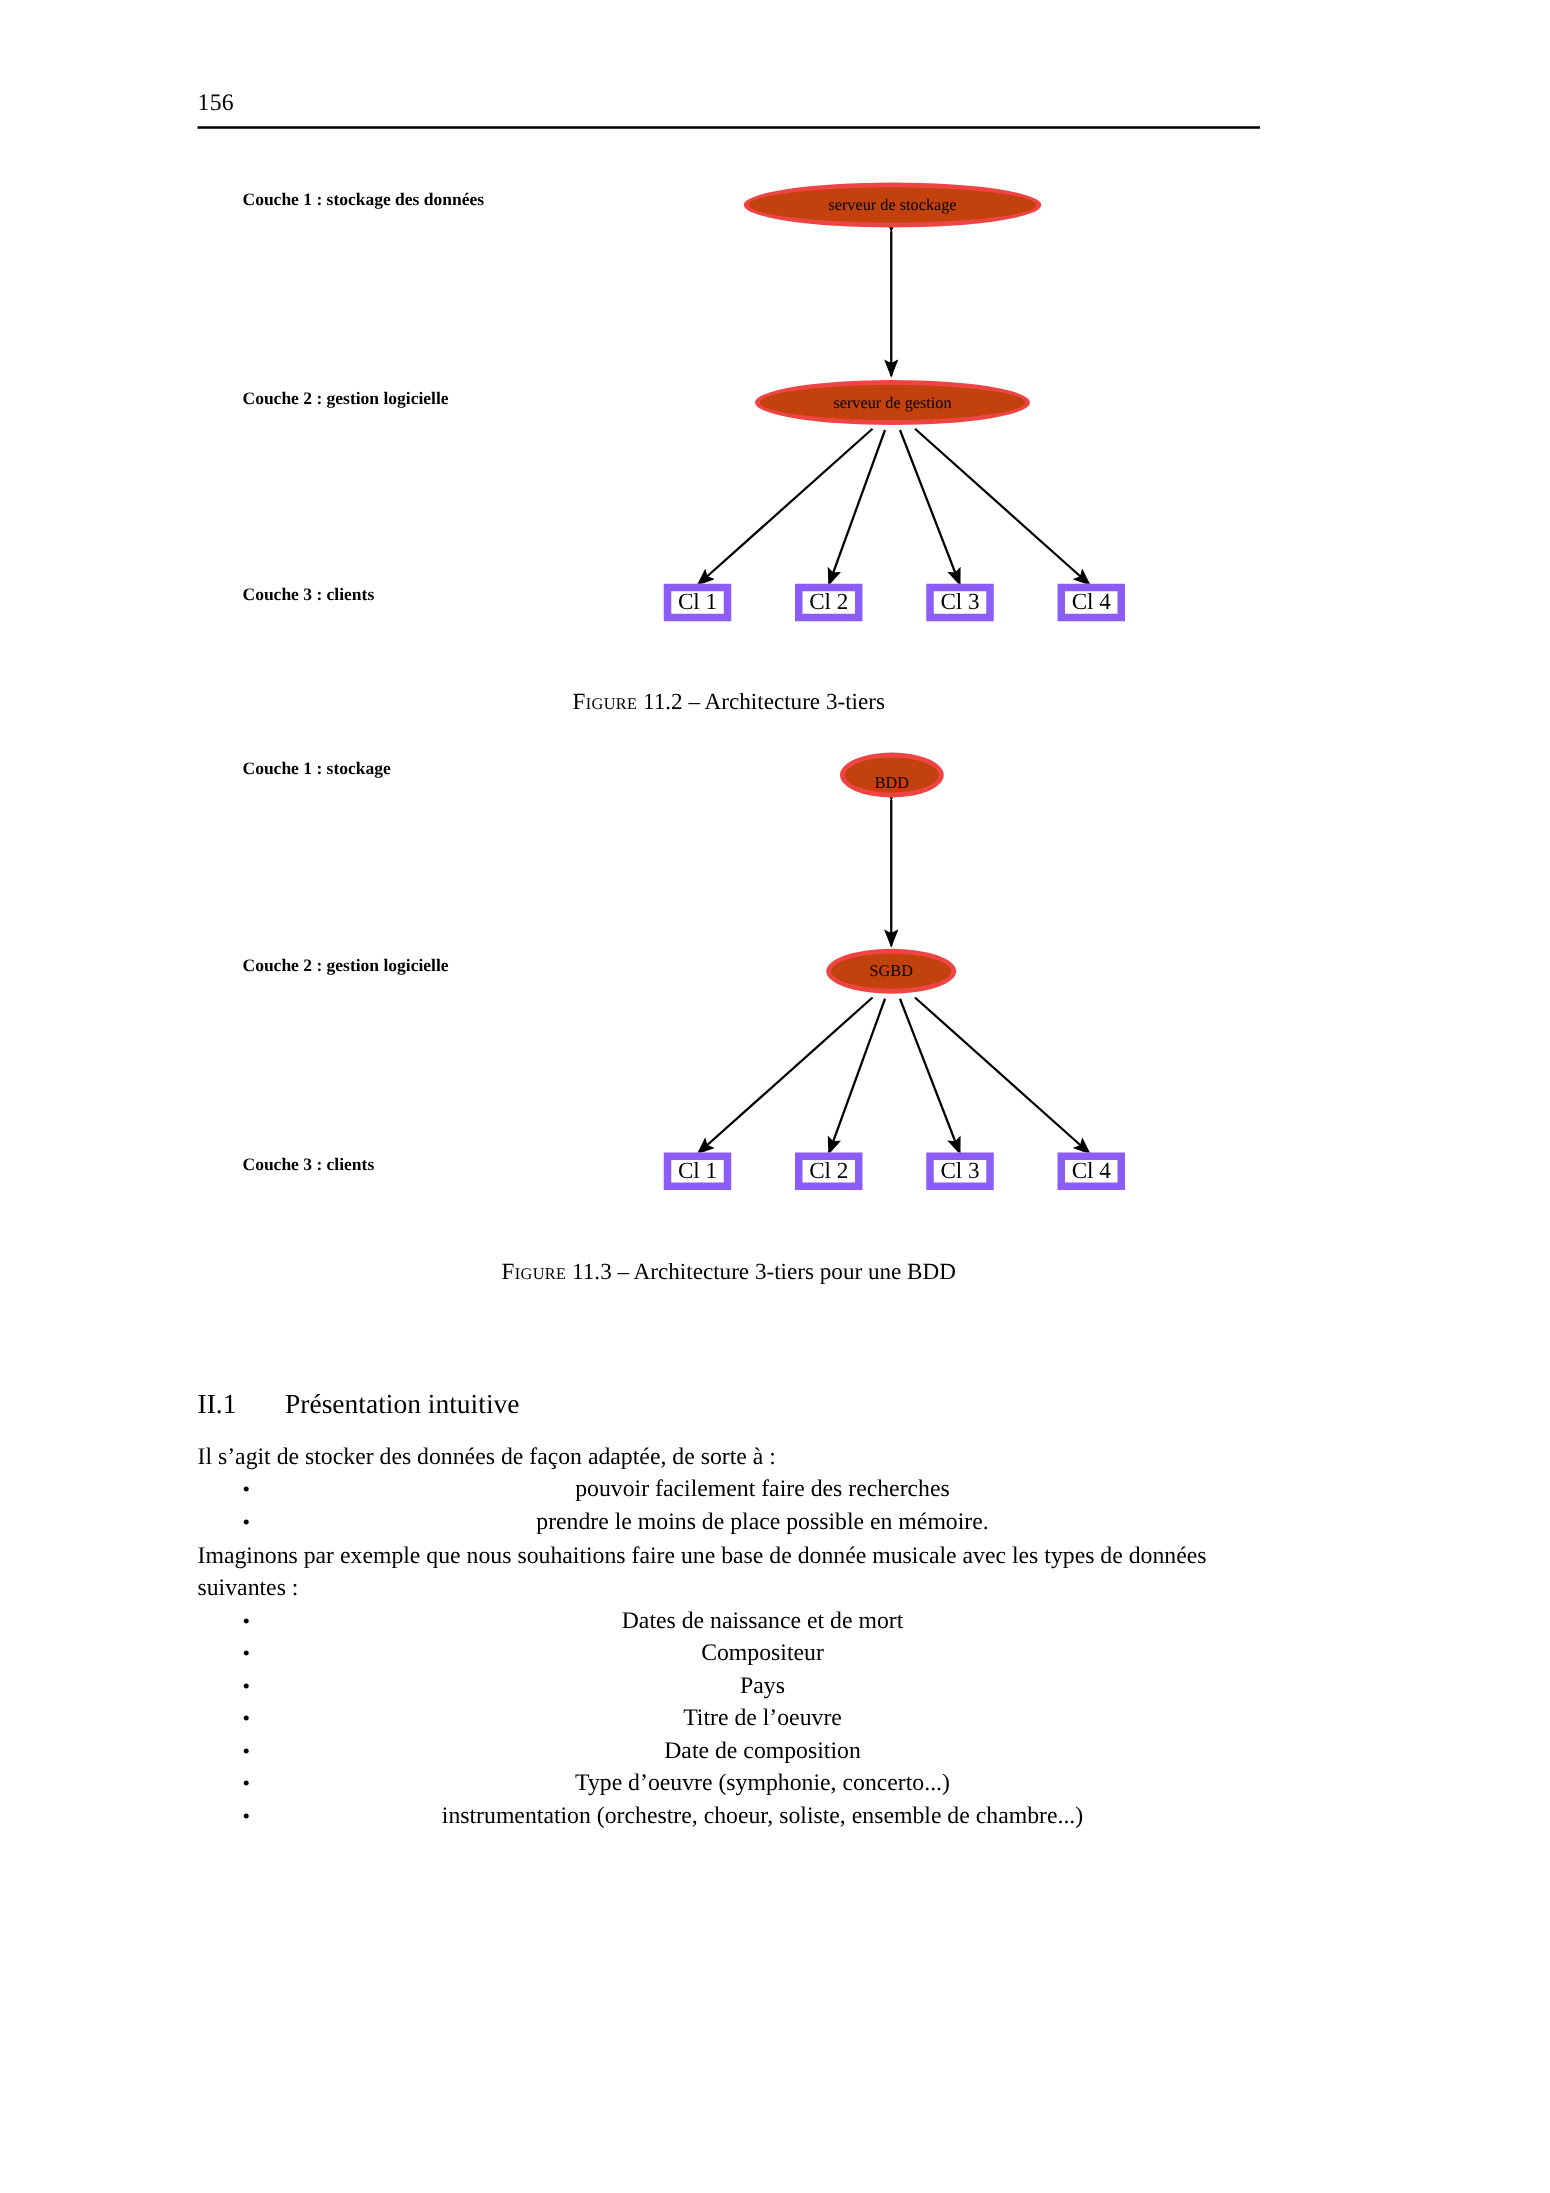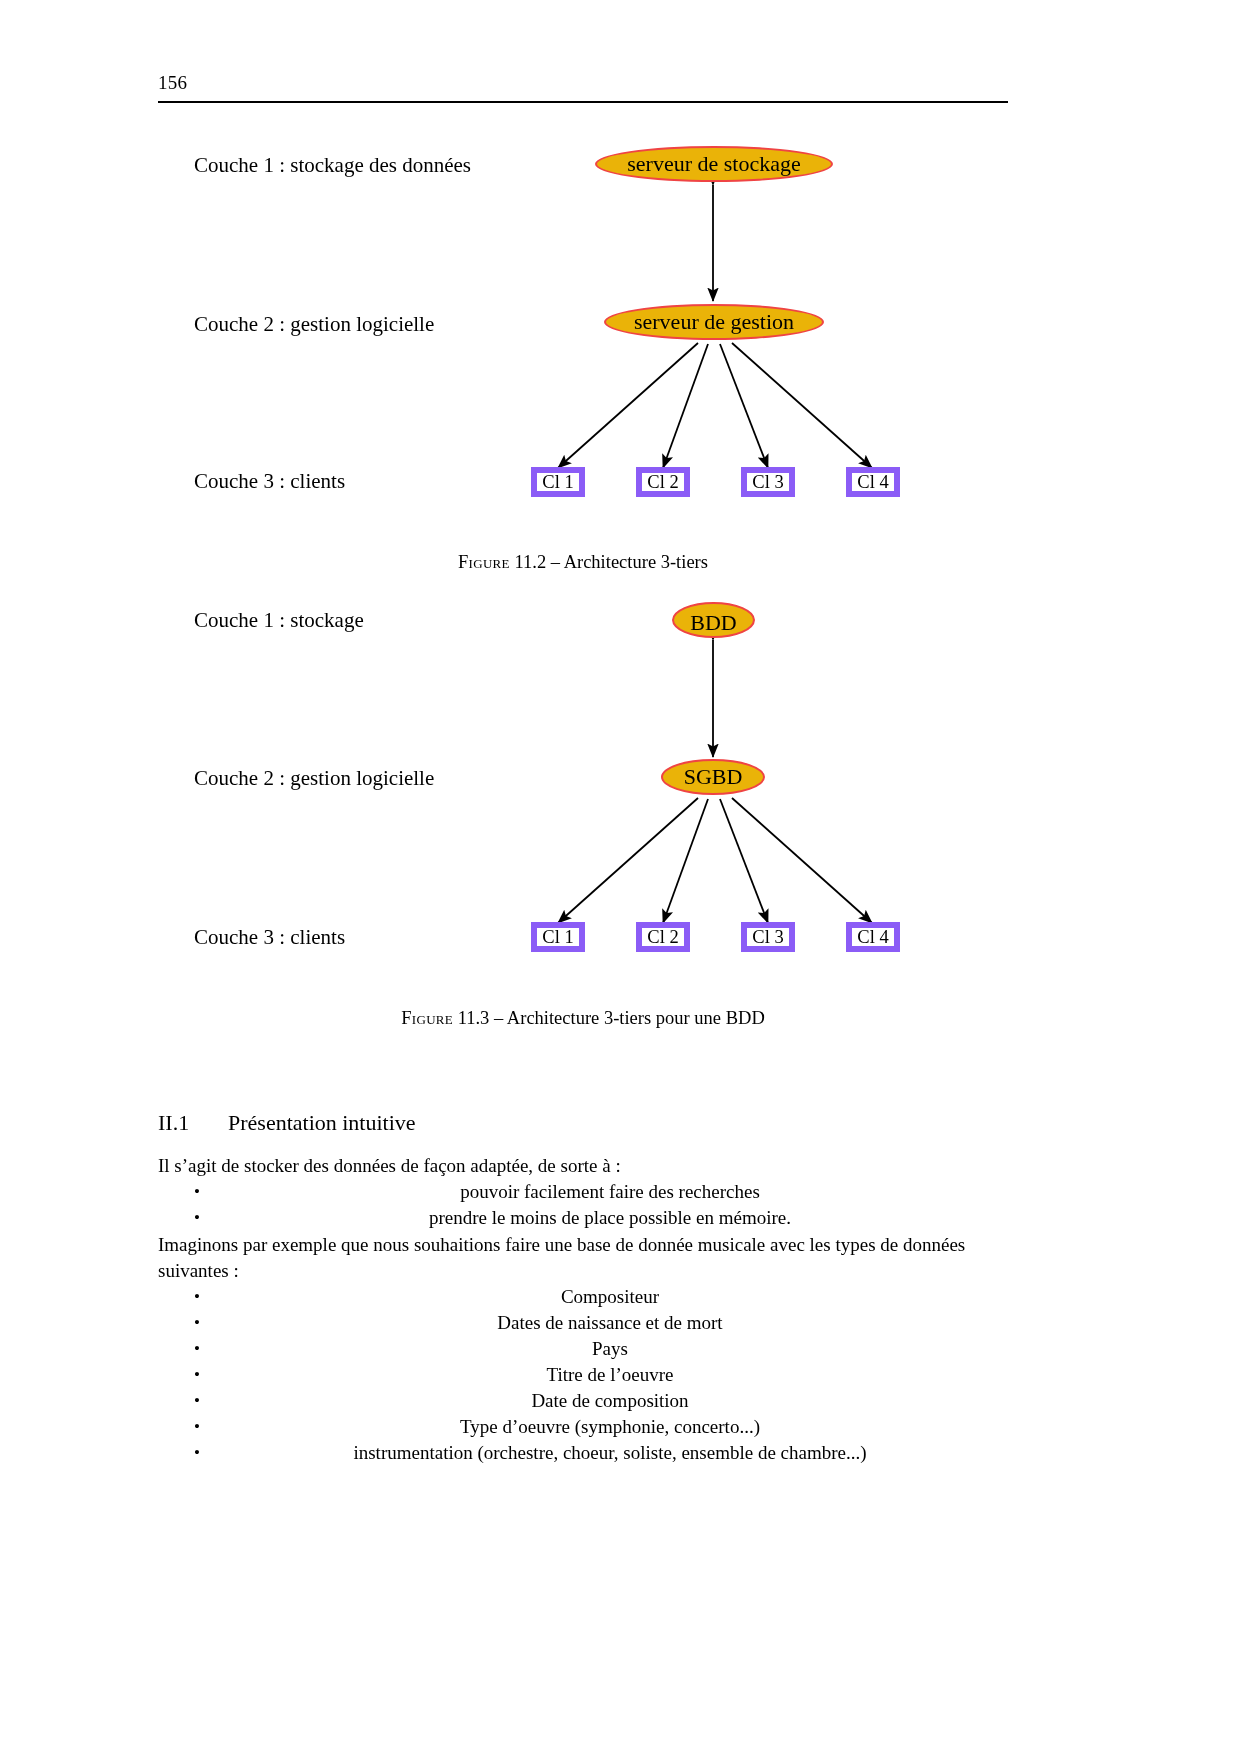--- a/index.html
+++ b/index.html
@@ -60,42 +60,43 @@
   .figure {
     position: absolute;
     left: 158px;
     width: 850px;
   }
   #figure-1 { top: 128px; height: 440px; }
   #figure-2 { top: 585px; height: 440px; }
 
   .layer-label {
     position: absolute;
-    font-size: 21px;
+    font-size: 14px;
     white-space: nowrap;
     left: 36px;
+    font-weight: bold;
   }
 
   .diagram {
     position: absolute;
     left: 0;
     top: 0;
     width: 850px;
     height: 400px;
   }
 
   .node-ellipse {
     position: absolute;
-    border: 2px solid #ef4444;
+    border: 4px solid #ef4444;
     border-radius: 50%;
-    background: #eab308;
+    background: #c2410c;
     display: flex;
     align-items: center;
     justify-content: center;
-    font-size: 22px;
+    font-size: 13px;
     white-space: nowrap;
     box-sizing: border-box;
   }
 
   .node-box {
     position: absolute;
     border: 6px solid #8b5cf6;
     background: #fff;
     display: flex;
     align-items: center;
@@ -304,22 +305,22 @@
   <div class="body-text" style="top:1153px;">Il s’agit de stocker des données de façon adaptée, de sorte à :</div>
 
   <ul class="bullets" style="top:1179px; width:852px;">
     <li><span>pouvoir facilement faire des recherches</span></li>
     <li><span>prendre le moins de place possible en mémoire.</span></li>
   </ul>
 
   <div class="body-text" style="top:1232px;">Imaginons par exemple que nous souhaitions faire une base de donnée musicale avec les types de données suivantes :</div>
 
   <ul class="bullets" style="top:1284px; width:852px;">
+    <li><span>Dates de naissance et de mort</span></li>
     <li><span>Compositeur</span></li>
-    <li><span>Dates de naissance et de mort</span></li>
     <li><span>Pays</span></li>
     <li><span>Titre de l’oeuvre</span></li>
     <li><span>Date de composition</span></li>
     <li><span>Type d’oeuvre (symphonie, concerto...)</span></li>
     <li><span>instrumentation (orchestre, choeur, soliste, ensemble de chambre...)</span></li>
   </ul>
 
 </div>
 
 </body></html>

